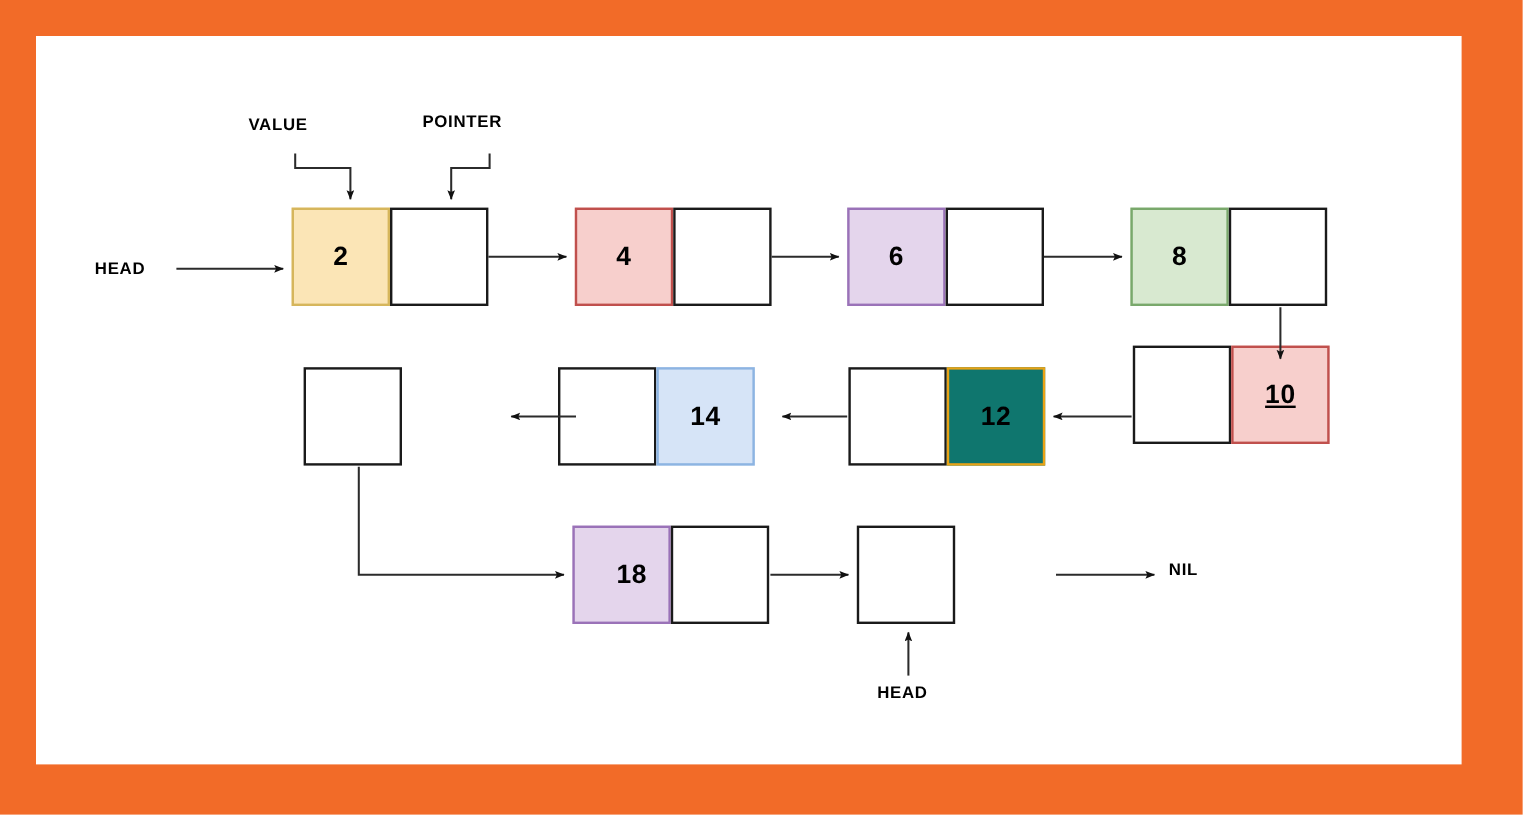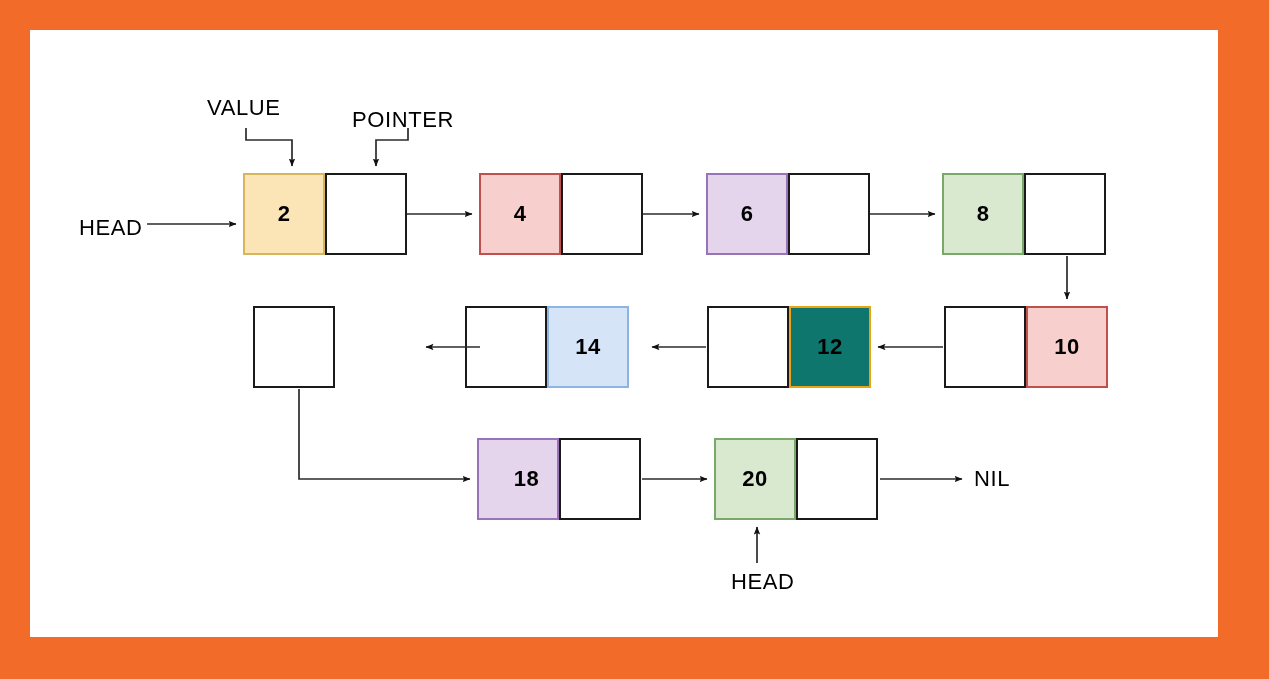--- a/index.html
+++ b/index.html
@@ -50,22 +50,22 @@
   }
   .cell.ptr {
     border: 2.5px solid #1a1a1a;
     background: #ffffff;
   }
   .cell.val {
     border: 2px solid;
   }
   .label {
     position: absolute;
-    font-size: 22px;
-    font-weight: normal;
+    font-size: 14px;
+    font-weight: bold;
     color: #000000;
     letter-spacing: 0.6px;
     white-space: nowrap;
   }
 </style>
 </head>
 <body>
 
 <div id="canvas">
   <div id="sheet"></div>
@@ -91,37 +91,36 @@
         <div class="cell ptr"></div>
       </div>
       <div class="node" style="left: 465px; top: 306px;">
         <div class="cell ptr"></div>
         <div class="cell val" style="background: rgb(214, 228, 247); border-color: rgb(141, 180, 226);">14</div>
       </div>
       <div class="node" style="left: 707px; top: 306px;">
         <div class="cell ptr"></div>
         <div class="cell val" style="background: #0f766e; border-color: rgb(232, 163, 23);">12</div>
       </div>
-      <div class="node" style="left: 944px; top: 306px;">
+      <div class="node" style="left: 944px; top: 288px; text-decoration: underline;">
         <div class="cell ptr"></div>
         <div class="cell val" style="background: rgb(247, 207, 204); border-color: rgb(192, 80, 77);">10</div>
       </div>
       <div class="node" style="left: 477px; top: 438px;">
         <div class="cell val" style="background: rgb(228, 213, 236); border-color: rgb(154, 114, 184); padding-left: 17px;">18</div>
         <div class="cell ptr"></div>
       </div>
       <div class="node" style="left: 714px; top: 438px;">
-        <div class="cell val" style="background: rgb(216, 233, 208); border-color: rgb(121, 168, 107);">20</div>
         <div class="cell ptr"></div>
       </div>
     </div>
 
   <div class="label" style="left:207px; top:95px;">VALUE</div>
 
-  <div class="label" style="left:352px; top:107px;">POINTER</div>
+  <div class="label" style="left:352px; top:93px;">POINTER</div>
 
   <div class="label" style="left:79px; top:215px;text-align:right;">HEAD</div>
 
   <div class="label" style="left:731px; top:569px;">HEAD</div>
 
   <div class="label" style="left:974px; top:466px;">NIL</div>
 
   <svg id="svg-layer" viewBox="0 0 1269 679" xmlns="http://www.w3.org/2000/svg">
     <defs>
       <marker id="ah" markerWidth="9" markerHeight="9" refX="7.5" refY="3.2" orient="auto" markerUnits="userSpaceOnUse">

